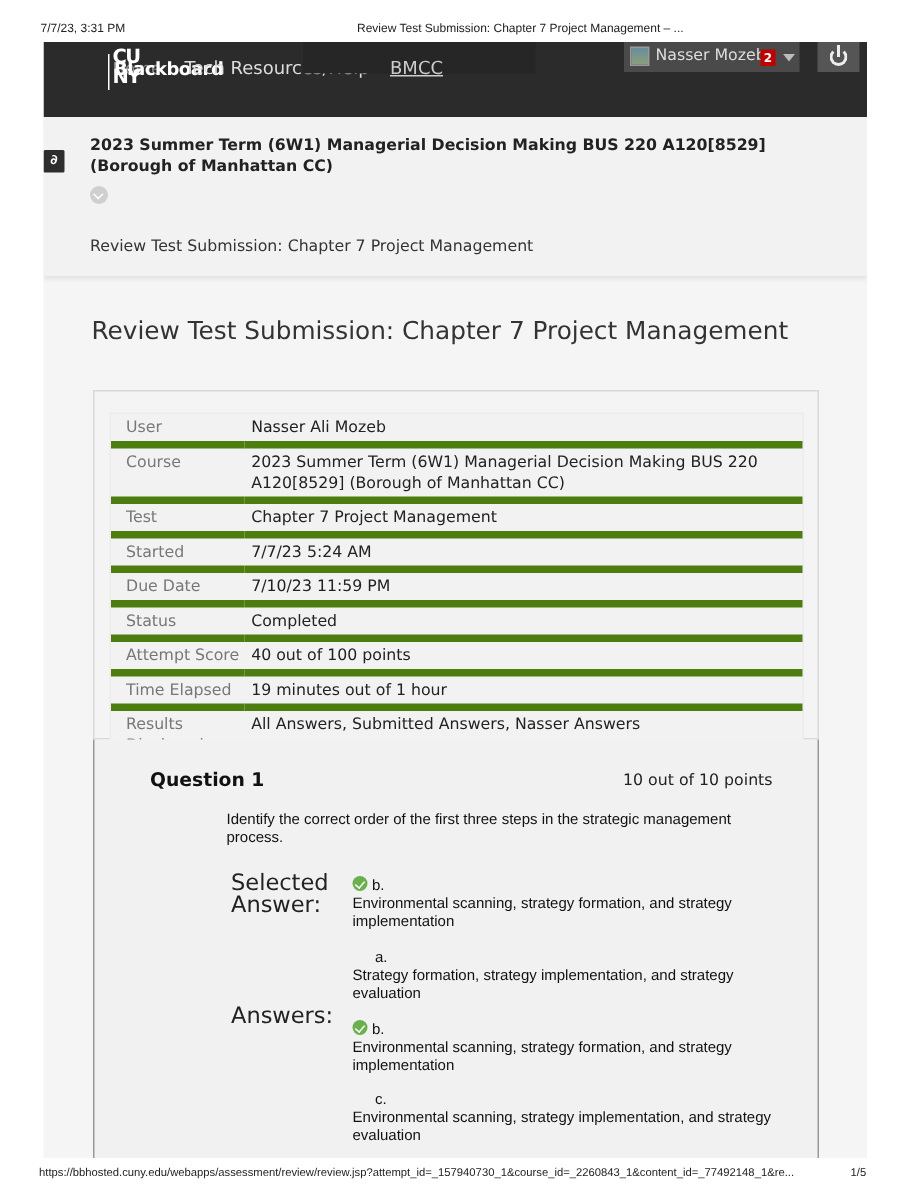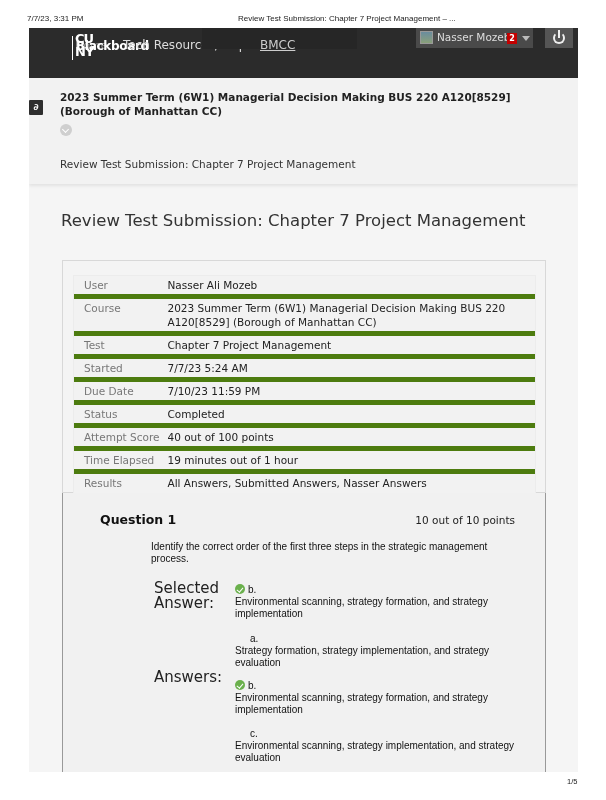--- a/index.html
+++ b/index.html
@@ -178,14 +178,15 @@
       </div>
       <div class="ans-block" style="top:235px;">
         <span class="letter indent">c.</span>
         <span>Environmental scanning, strategy implementation, and strategy evaluation</span>
       </div>
     </div>
   </div>
 </div>
 
 <div class="print-footer">
+  <span class="pf-url">https://bbhosted.cuny.edu/webapps/assessment/review/review.jsp?attempt_id=_157940730_1&amp;course_id=_2260843_1&amp;content_id=_77492148_1&amp;re...</span>
   <span class="pf-page">1/5</span>
 </div>
 
 </body></html>

